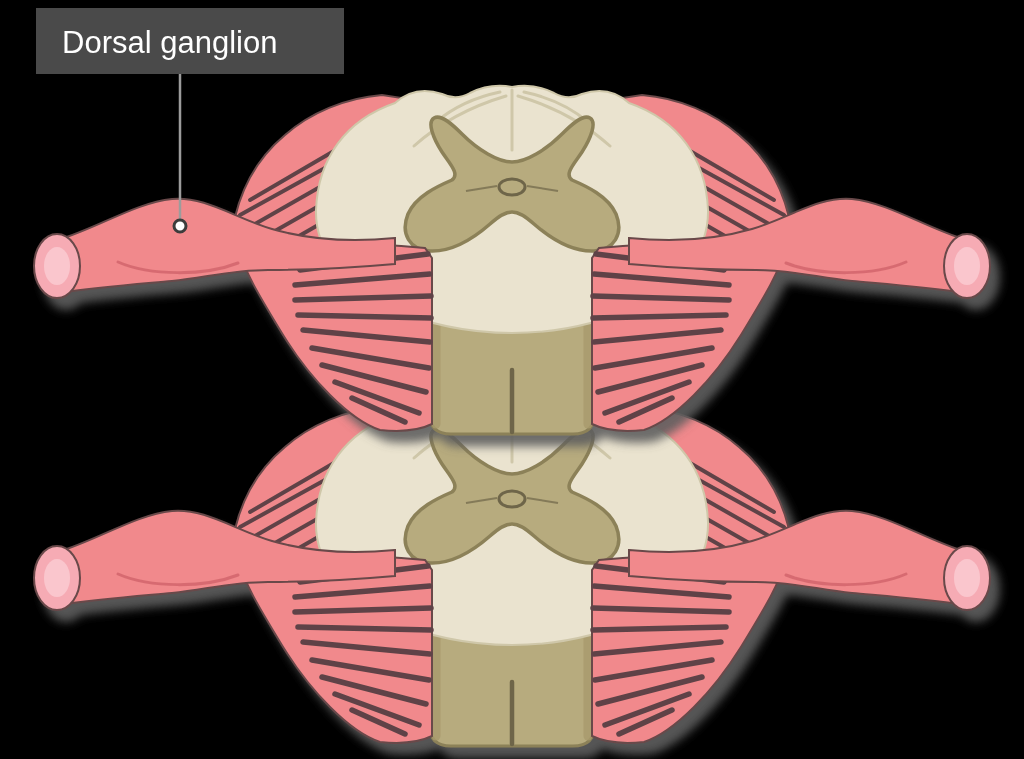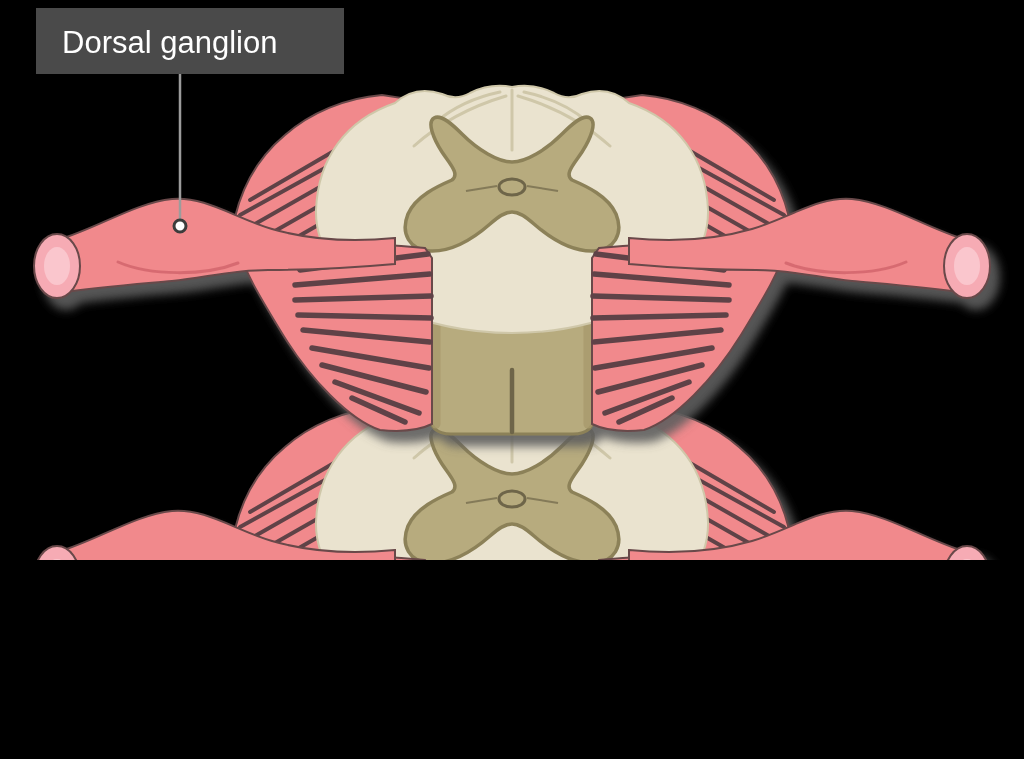--- a/index.html
+++ b/index.html
@@ -1,16 +1,16 @@
 <!DOCTYPE html>
 <html style="--background: #000000; --label-box: #4a4a4a; --label-text: #ffffff; --leader-line: #9c9c9c; --leader-dot-fill: #ffffff; --leader-dot-ring: #3c3c3c; --nerve-pink: #f1898c; --nerve-pink-edge: #69484a; --nerve-cut-face: #f6abb4; --nerve-cut-core: #fac6cd; --striation: #5f4347; --ganglion-line: #d4686e; --white-matter-cream: #eae3cf; --cream-groove: #cfc7a9; --gray-matter-tan: #b7ab7e; --tan-outline: #8c8159; --tan-shade: #a79a6c; --canal-outline: #6e6548; --shadow: #5e5e5e;"><head>
 <meta charset="utf-8">
 <style>
   html,body{margin:0;padding:0;background:var(--background,#000);}
-  .stage{position:relative;width:1024px;height:560px;background:var(--background,#000);overflow:hidden;text-decoration:underline;}
+  .stage{position:relative;width:1024px;height:759px;background:var(--background,#000);overflow:hidden;text-decoration:underline;}
   svg{display:block;}
 
   .bg{fill:var(--background,#000);}
 
   
   .pink{fill:var(--nerve-pink,#f1898c);}
   .edge{stroke:var(--nerve-pink-edge,#69484a);stroke-width:2;}
   .striations path{stroke:var(--striation,#5f4347);stroke-width:5.5;stroke-linecap:round;fill:none;}
   .striations.thin path{stroke-width:4;}
   .ganglion-line{stroke:var(--ganglion-line,#d4686e);stroke-width:3;fill:none;stroke-linecap:round;opacity:.9;}

